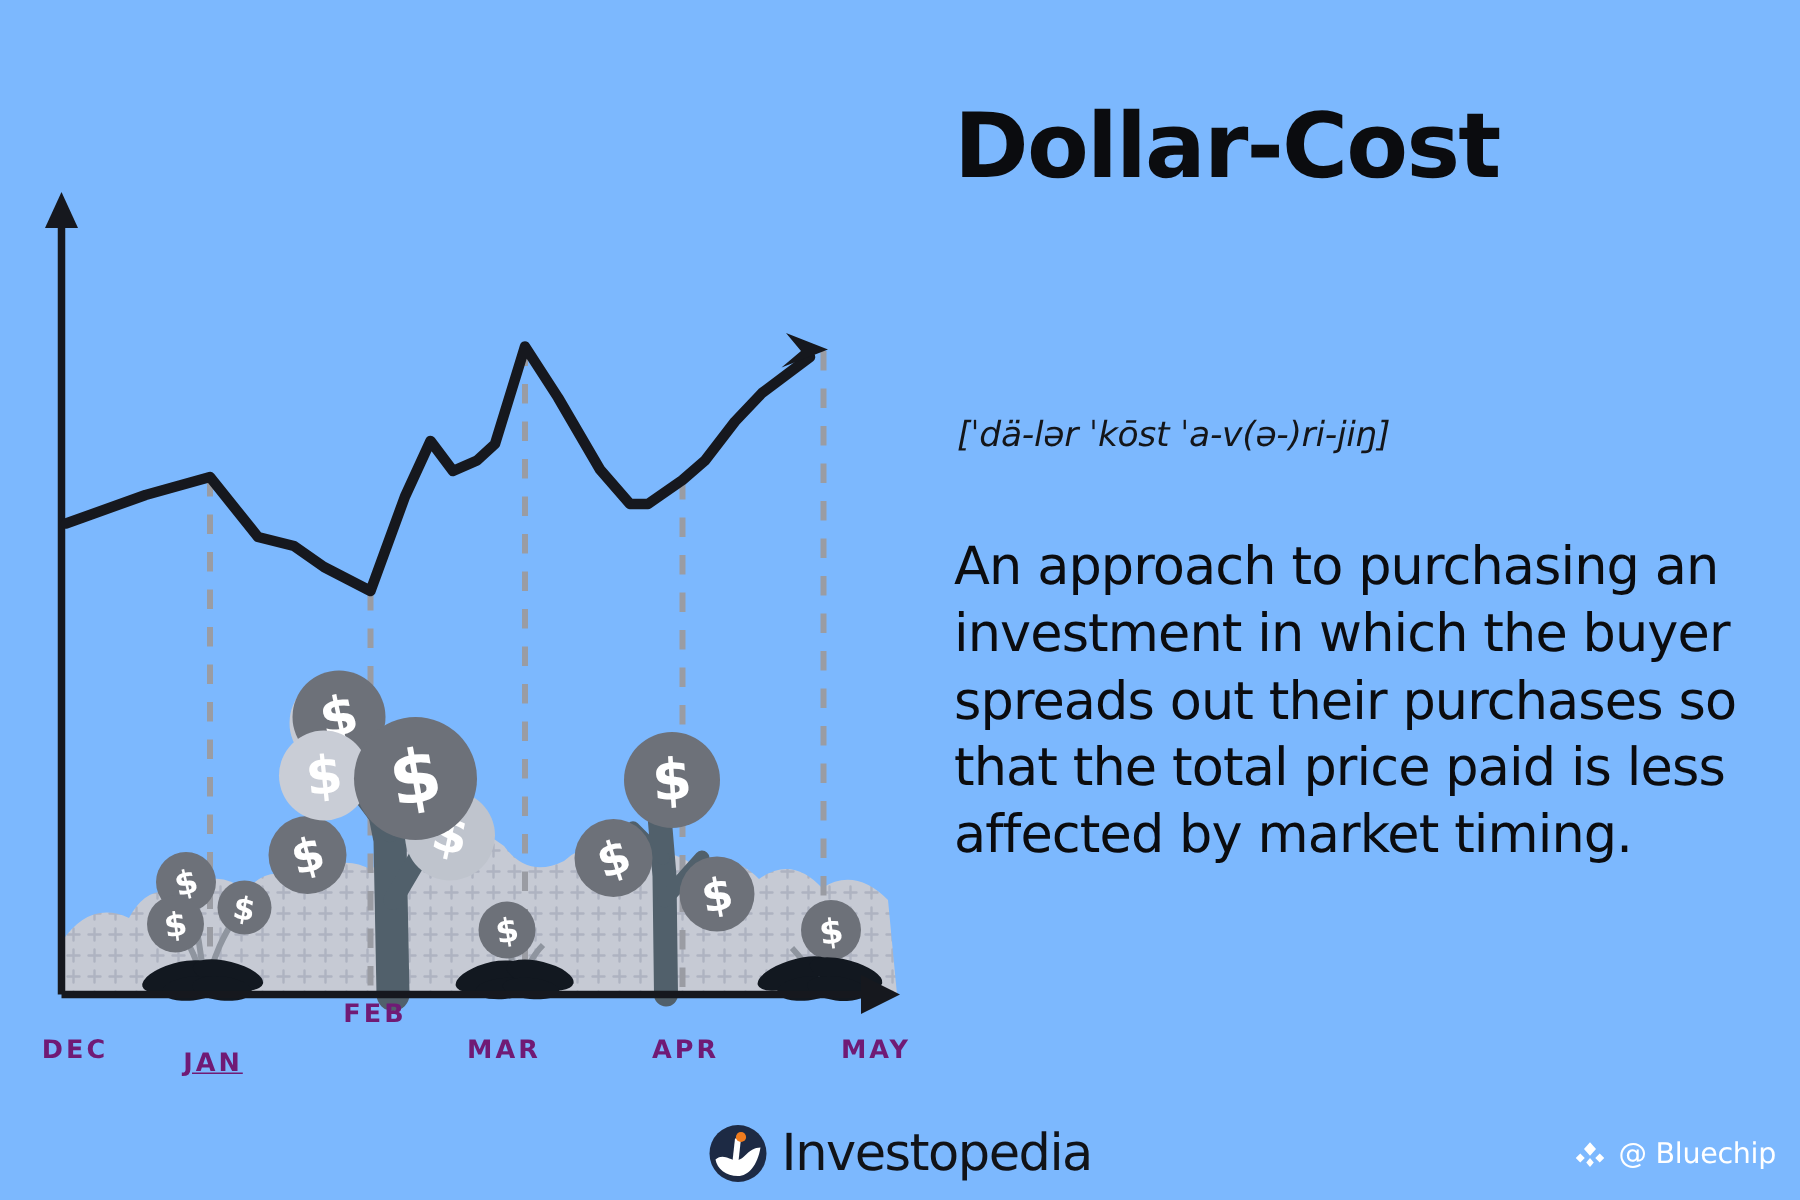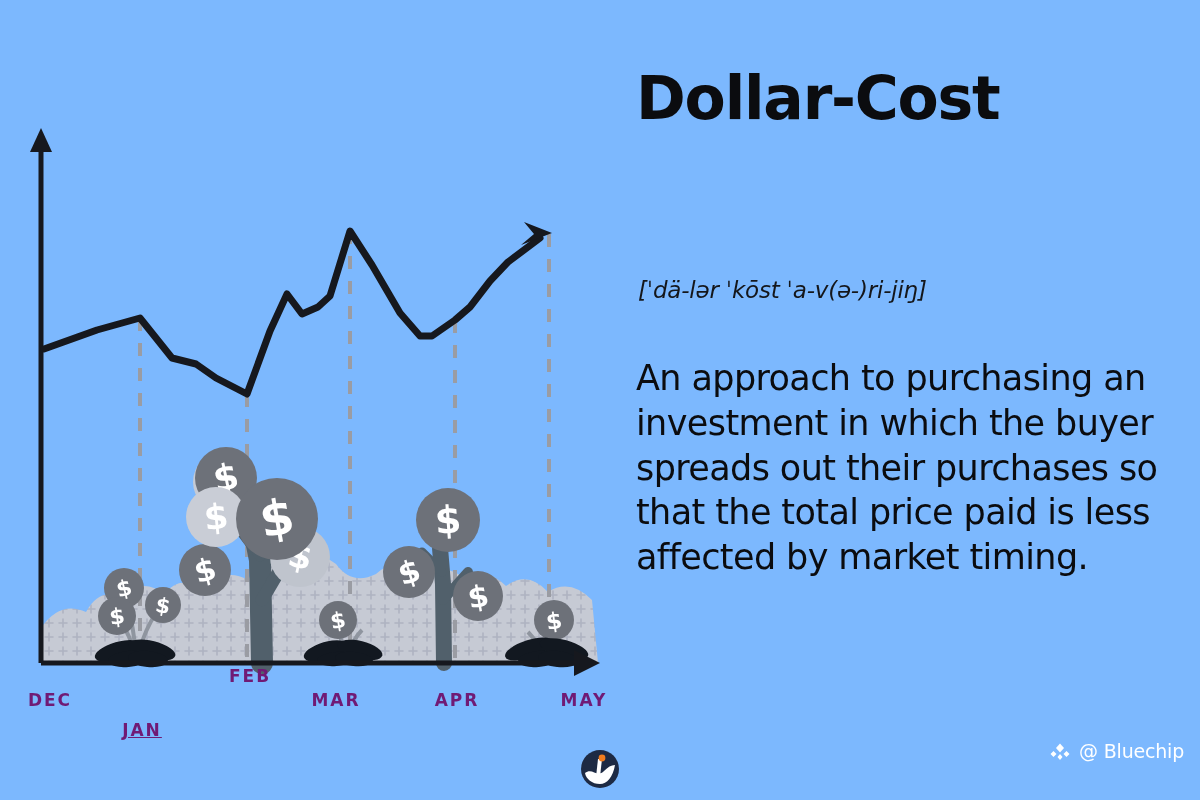--- a/index.html
+++ b/index.html
@@ -106,21 +106,21 @@
     font-size: 34px;
     font-weight: 400;
     letter-spacing: -1px;
     color: #111318;
   }
 
   
   #attribution {
     position: absolute;
     right: 16px;
-    top: 739px;
+    top: 757px;
     display: flex;
     align-items: center;
     gap: 7px;
   }
   #attr-text {
     font-family: "DejaVu Sans", sans-serif;
     font-size: 19px;
     font-weight: 400;
     color: #ffffff;
     letter-spacing: -0.2px;
@@ -243,21 +243,21 @@
         <path d="M600 663 L574 676 L574 650 Z" fill="#16181e"></path>
       </g>
 
       <g>
         <polyline points="44,349 97,330 140,318 172,358 196,364 216,378 247,394 270,331 287,294 302,314 318,307 330,296 350,231 372,265 400,313 420,336 432,336 455,320 470,307 490,281 508,262 540,238" fill="none" stroke="#16181e" stroke-width="7" stroke-linejoin="round" stroke-linecap="round"></polyline>
         <path d="M552 233 L524 222 L534 234 L521 245 Z" fill="#16181e"></path>
       </g>
     </svg>
 
     <div class="month-label" style="left:50px;  top:690px;">DEC</div>
-    <div class="month-label" style="left:142px; top:720px;text-decoration:underline;">JAN</div>
+    <div class="month-label" style="left:142px; top:699px;text-decoration:underline;">JAN</div>
     <div class="month-label" style="left:250px; top:666px;">FEB</div>
     <div class="month-label" style="left:336px; top:690px;">MAR</div>
     <div class="month-label" style="left:457px; top:690px;">APR</div>
     <div class="month-label" style="left:551px; top:690px;margin-left:33px;">MAY</div>
   </div>
 
   <div id="textcol">
     <h1 id="title">
       <span>Dollar-Cost</span><br>
     </h1>
@@ -265,20 +265,21 @@
     <p id="definition">An approach to purchasing an investment in which the buyer spreads out their purchases so that the total price paid is less affected by market timing.</p>
   </div>
 
   <div id="brand">
     <svg id="brand-mark" width="40" height="40" viewBox="0 0 40 40">
       <circle cx="20" cy="20" r="19" fill="#1d2a44"></circle>
       <path d="M5 24 C12 18 17 29 24 22 C28 18 31 16 35 16 C33 28 27 35 20 35 C12 35 6 30 5 24 Z" fill="#ffffff"></path>
       <path d="M18 10 L22 10 L20 28 L16 28 Z" fill="#ffffff"></path>
       <circle cx="22" cy="9" r="3.4" fill="#f07c1f"></circle>
     </svg>
+    <span id="brand-word">Investopedia</span>
   </div>
 
   <div id="attribution">
     <svg width="24" height="24" viewBox="0 0 24 24">
       <path d="M12 4.5 L16 9 L12 13.5 L8 9 Z" fill="#ffffff"></path>
       <path d="M5.5 12 L8.5 15 L5.5 18 L2.5 15 Z" fill="#ffffff"></path>
       <path d="M18.5 12 L21.5 15 L18.5 18 L15.5 15 Z" fill="#ffffff"></path>
       <path d="M12 15 L14.5 18 L12 21 L9.5 18 Z" fill="#ffffff"></path>
     </svg>
     <span id="attr-text">@ Bluechip</span>

